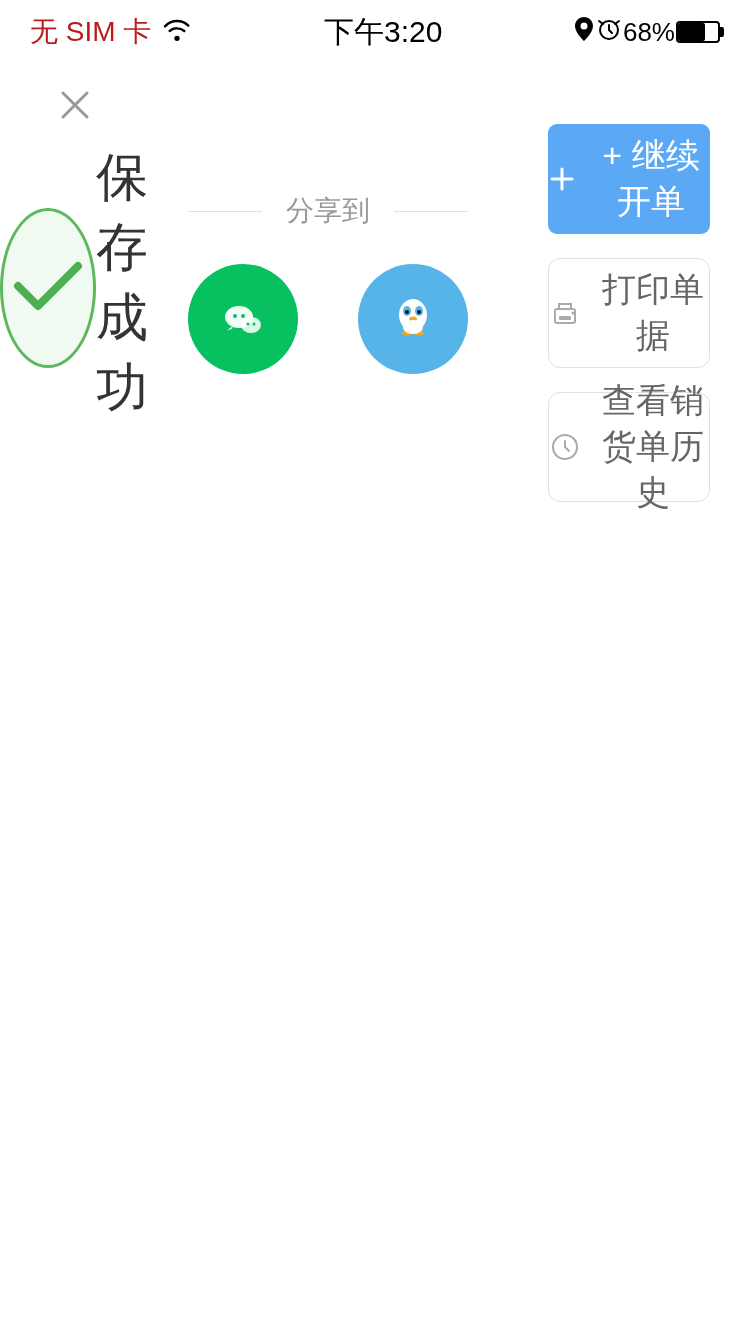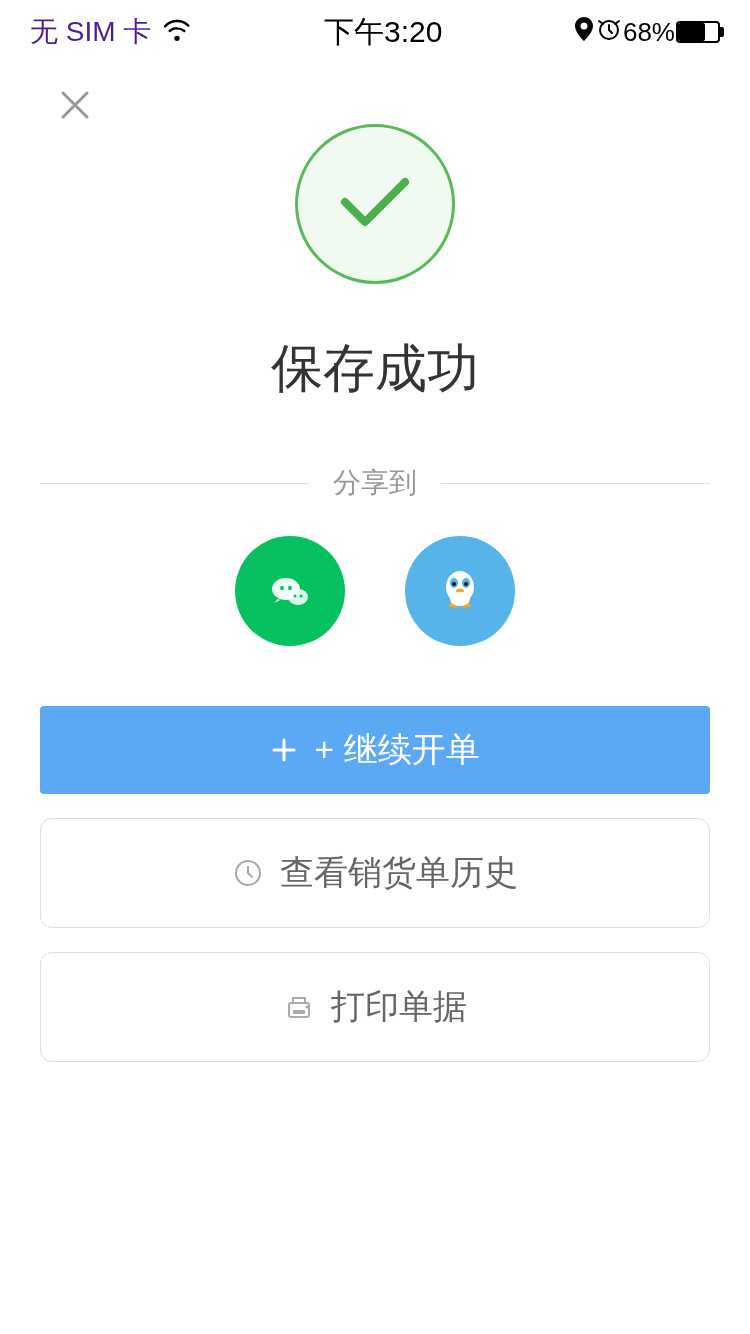--- a/index.html
+++ b/index.html
@@ -22,21 +22,21 @@
       justify-content: space-between;
       padding: 0 30px;
       background: #ffffff;
     }
 
     .status-left {
       display: flex;
       align-items: center;
       gap: 10px;
       font-size: 28px;
-      color: #4c1d95;
+      color: #b91c1c;
       font-weight: 500;
     }
 
     .status-center {
       font-size: 30px;
       font-weight: 500;
       color: #000;
     }
 
     .status-right {
@@ -95,21 +95,20 @@
     }
 
     .close-btn svg {
       width: 36px;
       height: 36px;
     }
 
     
     .main-content {
       display: flex;
-      flex-direction: column;
       align-items: center;
       padding-top: 60px;
     }
 
     
     .success-circle {
       width: 160px;
       height: 160px;
       border-radius: 50%;
       background: #f0faf0;
@@ -189,24 +188,24 @@
     .action-buttons {
       width: 100%;
       padding: 0 40px;
       display: flex;
       flex-direction: column;
       gap: 24px;
     }
 
     .btn-primary {
       width: 100%;
-      height: 88px;
+      height: 110px;
       background: #5ba8f5;
       border: none;
-      border-radius: 4px;
+      border-radius: 9px;
       display: flex;
       align-items: center;
       justify-content: center;
       gap: 16px;
       cursor: pointer;
       color: #ffffff;
       font-size: 34px;
     }
 
     .btn-secondary {
@@ -338,33 +337,33 @@
           <line x1="14" y1="4" x2="14" y2="24" stroke="white" stroke-width="3" stroke-linecap="round"></line>
           <line x1="4" y1="14" x2="24" y2="14" stroke="white" stroke-width="3" stroke-linecap="round"></line>
         </svg>
       </span>
       <span>+ 继续开单</span>
     </button>
 
     <button class="btn-secondary">
       <span class="btn-icon">
         <svg width="32" height="32" viewBox="0 0 32 32" fill="none">
-          <circle cx="16" cy="16" r="12" stroke="#aaa" stroke-width="2" fill="none"></circle>
-          <path d="M16 10v6l4 4" stroke="#aaa" stroke-width="2" stroke-linecap="round" stroke-linejoin="round"></path>
-        </svg>
-      </span>
-      <span>查看销货单历史</span>
-    </button>
-
-    <button class="btn-secondary">
-      <span class="btn-icon">
-        <svg width="32" height="32" viewBox="0 0 32 32" fill="none">
           <rect x="6" y="12" width="20" height="14" rx="2" stroke="#aaa" stroke-width="2" fill="none"></rect>
           <path d="M10 12V7h12v5" stroke="#aaa" stroke-width="2" fill="none"></path>
           <rect x="10" y="19" width="12" height="4" rx="1" fill="#aaa"></rect>
           <circle cx="24" cy="16" r="1.5" fill="#aaa"></circle>
         </svg>
       </span>
       <span>打印单据</span>
     </button>
+
+    <button class="btn-secondary">
+      <span class="btn-icon">
+        <svg width="32" height="32" viewBox="0 0 32 32" fill="none">
+          <circle cx="16" cy="16" r="12" stroke="#aaa" stroke-width="2" fill="none"></circle>
+          <path d="M16 10v6l4 4" stroke="#aaa" stroke-width="2" stroke-linecap="round" stroke-linejoin="round"></path>
+        </svg>
+      </span>
+      <span>查看销货单历史</span>
+    </button>
   </div>
 
 </div>
 
 </body></html>

